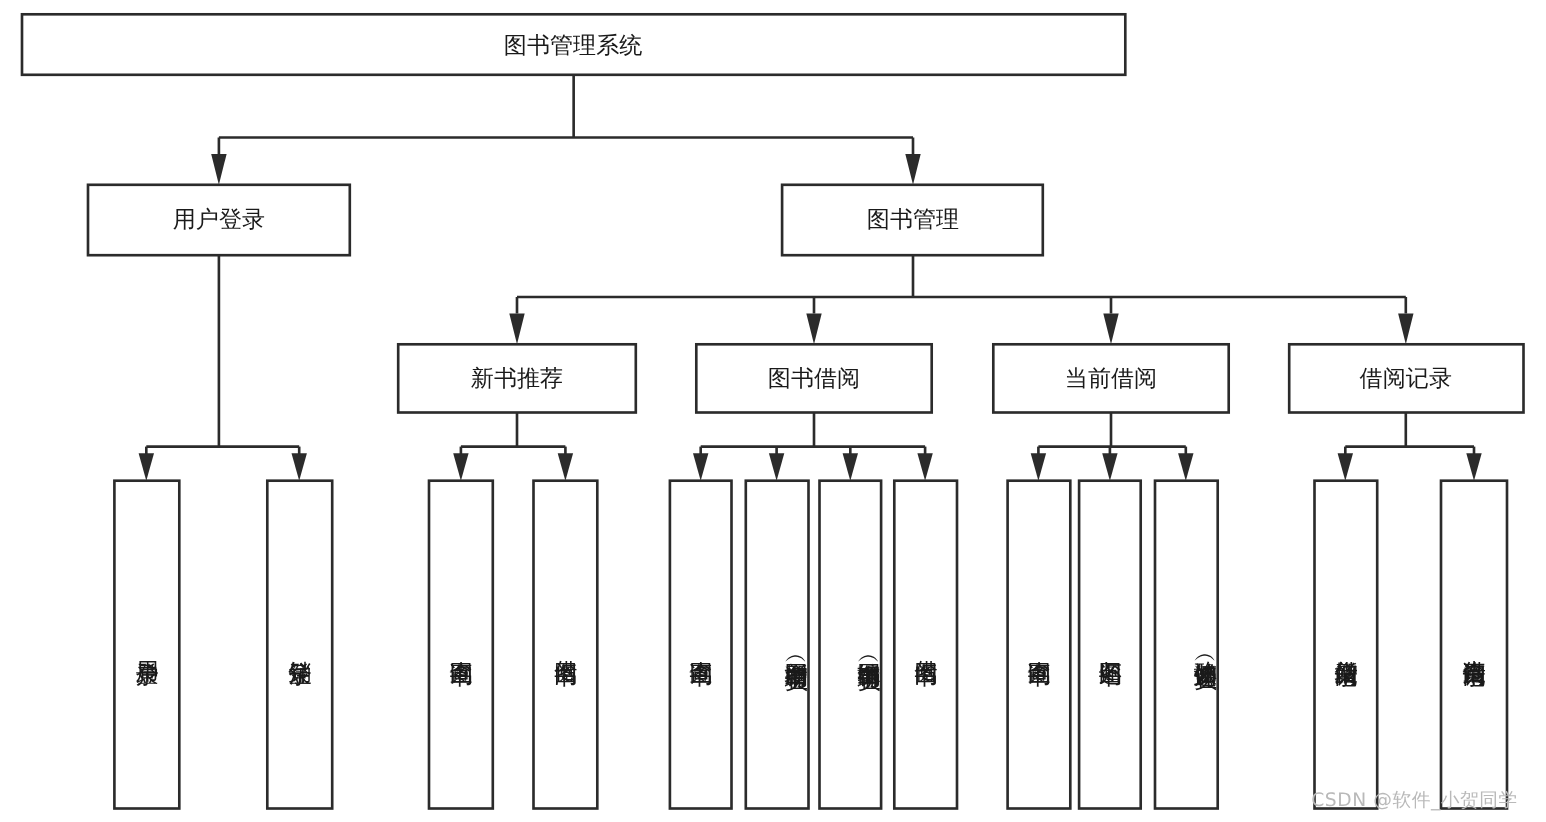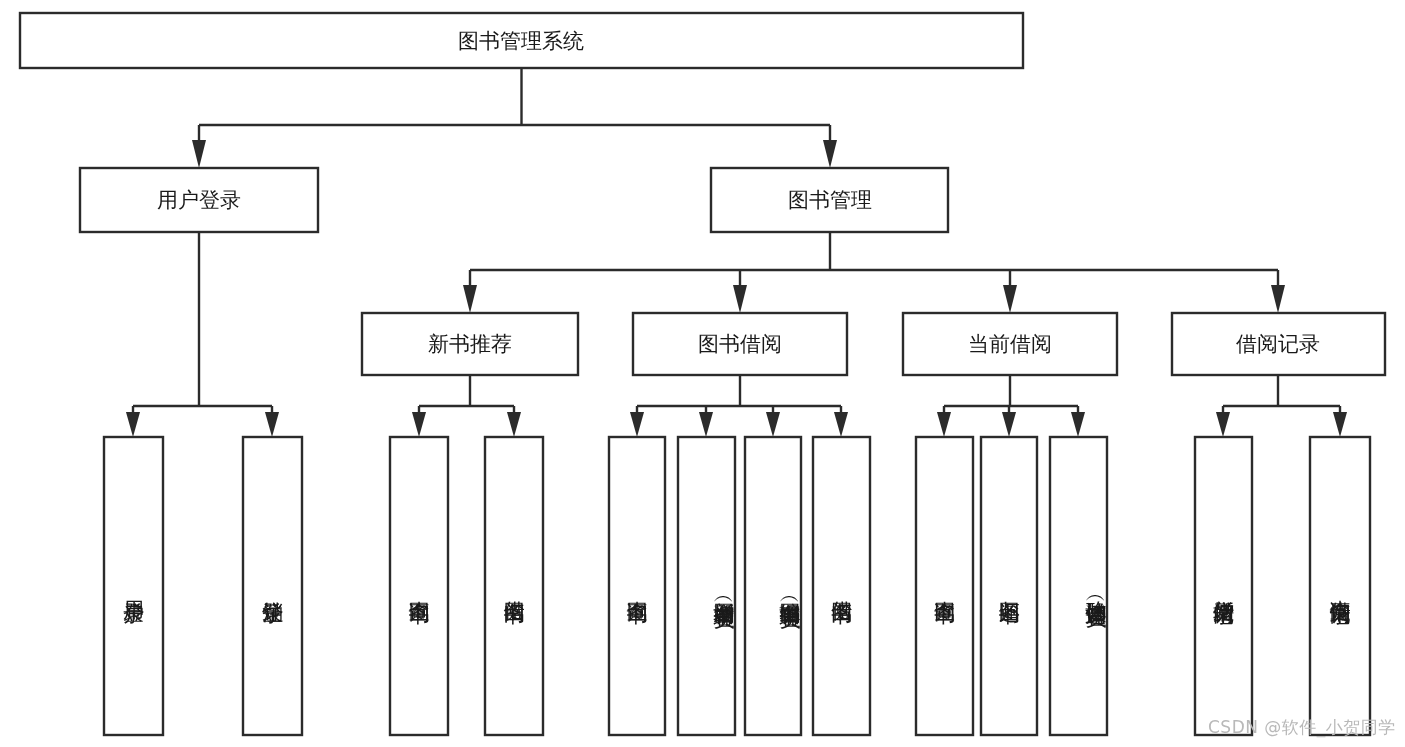--- a/index.html
+++ b/index.html
@@ -191,15 +191,15 @@
   <div class="node-label-v" style="left:609px; top:437px; width:56px; height:298px; display:flex; align-items:center; justify-content:center;">查询图书</div>
   <div class="node-label-v" style="left:678px; top:444px; width:57px; height:291px; display:flex; align-items:flex-start; justify-content:center;">新增图书（管理员）</div>
   <div class="node-label-v" style="left:745px; top:444px; width:56px; height:291px; display:flex; align-items:flex-start; justify-content:center;">编辑图书（管理员）</div>
   <div class="node-label-v" style="left:813px; top:437px; width:57px; height:298px; display:flex; align-items:center; justify-content:center;">借阅图书</div>
   <div class="node-label-v" style="left:916px; top:437px; width:57px; height:298px; display:flex; align-items:center; justify-content:center;">查询图书</div>
   <div class="node-label-v" style="left:981px; top:437px; width:56px; height:298px; display:flex; align-items:center; justify-content:center;">归还图书</div>
   <div class="node-label-v" style="left:1050px; top:442px; width:57px; height:293px; display:flex; align-items:flex-start; justify-content:center;">确认归还（管理员）</div>
   <div class="node-label-v" style="left:1195px; top:437px; width:57px; height:298px; display:flex; align-items:center; justify-content:center;">新增借阅记录</div>
   <div class="node-label-v" style="left:1310px; top:437px; width:60px; height:298px; display:flex; align-items:center; justify-content:center;">查询借阅记录</div>
 
-  <div class="watermark" style="left:1192px; top:716px;margin-left:16px;">CSDN @软件_小贺同学</div>
+  <div class="watermark" style="left:1192px; top:716px;">CSDN @软件_小贺同学</div>
 
 </div>
 
 </body></html>

